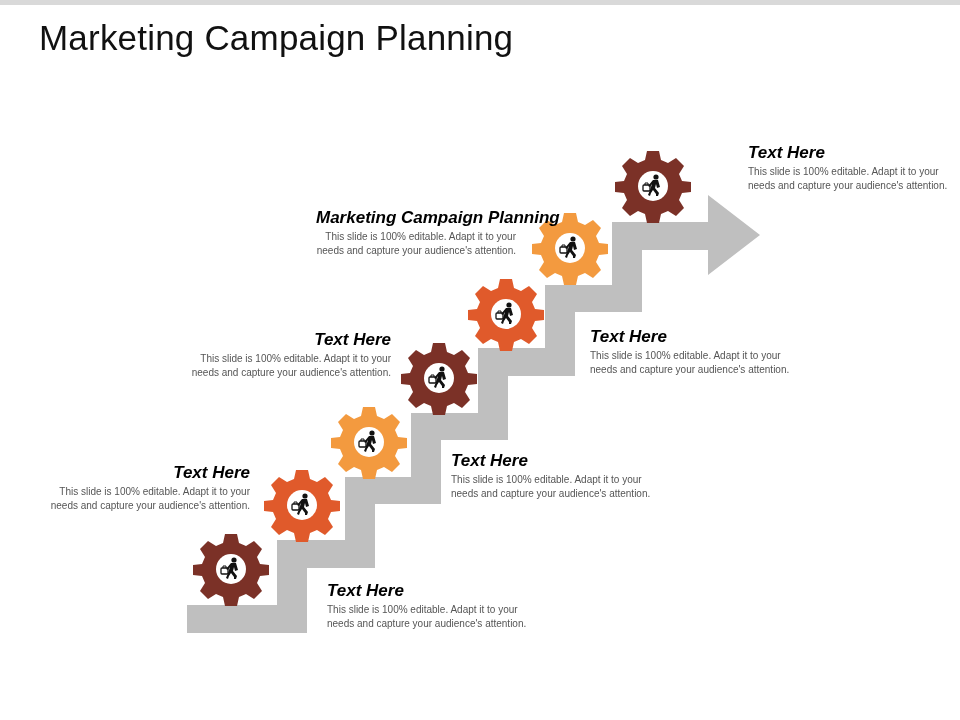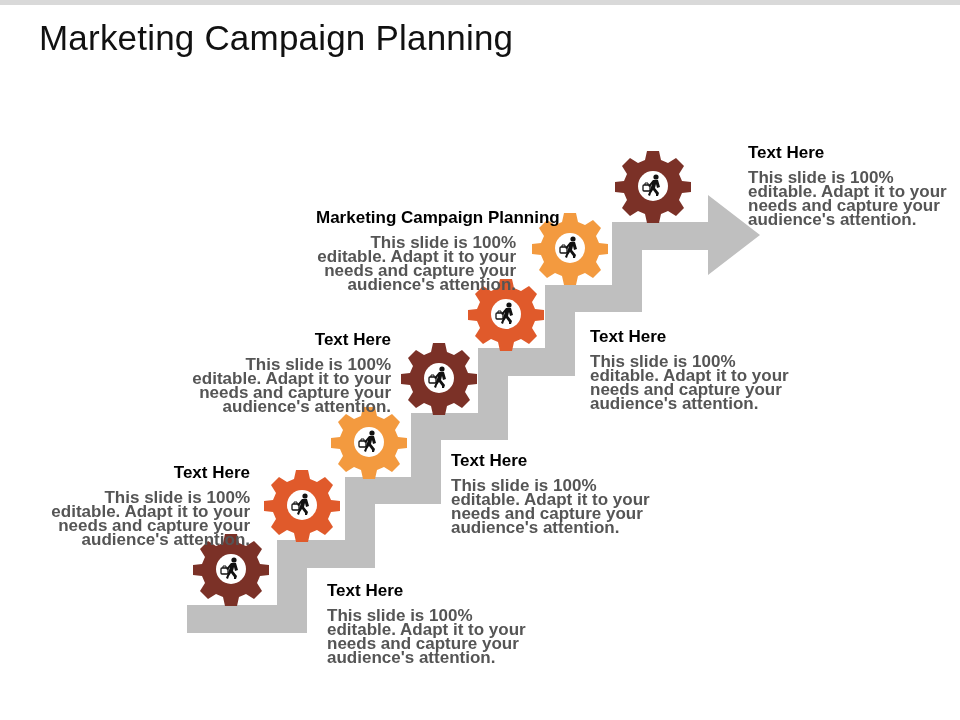--- a/index.html
+++ b/index.html
@@ -1,22 +1,22 @@
 <!DOCTYPE html>
 <html><head>
   <meta charset="utf-8">
   <style>
     html, body { margin: 0; padding: 0; }
     body { width: 960px; height: 720px; background: #ffffff; position: relative; overflow: hidden; font-family: "Liberation Sans", sans-serif; }
     .topbar { position: absolute; left: 0; top: 0; width: 960px; height: 5px; background: #d9d9d9; }
     .title { position: absolute; left: 39px; top: 18px; font-size: 35px; color: #111; font-weight: normal; letter-spacing: 0.2px; margin: 0; white-space: nowrap; }
     svg.diagram { position: absolute; left: 0; top: 0; }
     .block { position: absolute; width: 200px; }
-    .block h3 { margin: 0; font-size: 17px; font-weight: bold; color: #000; line-height: 20px; white-space: nowrap; }
-    .block p { margin: 8px 0 0 0; font-size: 17px; color: #555; line-height: 14px; font-weight: bold; }
+    .block h3 { margin: 0; font-size: 17px; font-weight: bold; font-style: italic; color: #000; line-height: 20px; white-space: nowrap; }
+    .block p { margin: 2px 0 0 0; font-size: 10px; color: #555; line-height: 14px; }
     .block.right { text-align: right; }
     .block.left { text-align: left; }
   </style>
 </head>
 <body>
 
 <div class="topbar"></div>
 <h1 class="title">Marketing Campaign Planning</h1>
 
 <svg class="diagram" width="960" height="720" viewBox="0 0 960 720">

